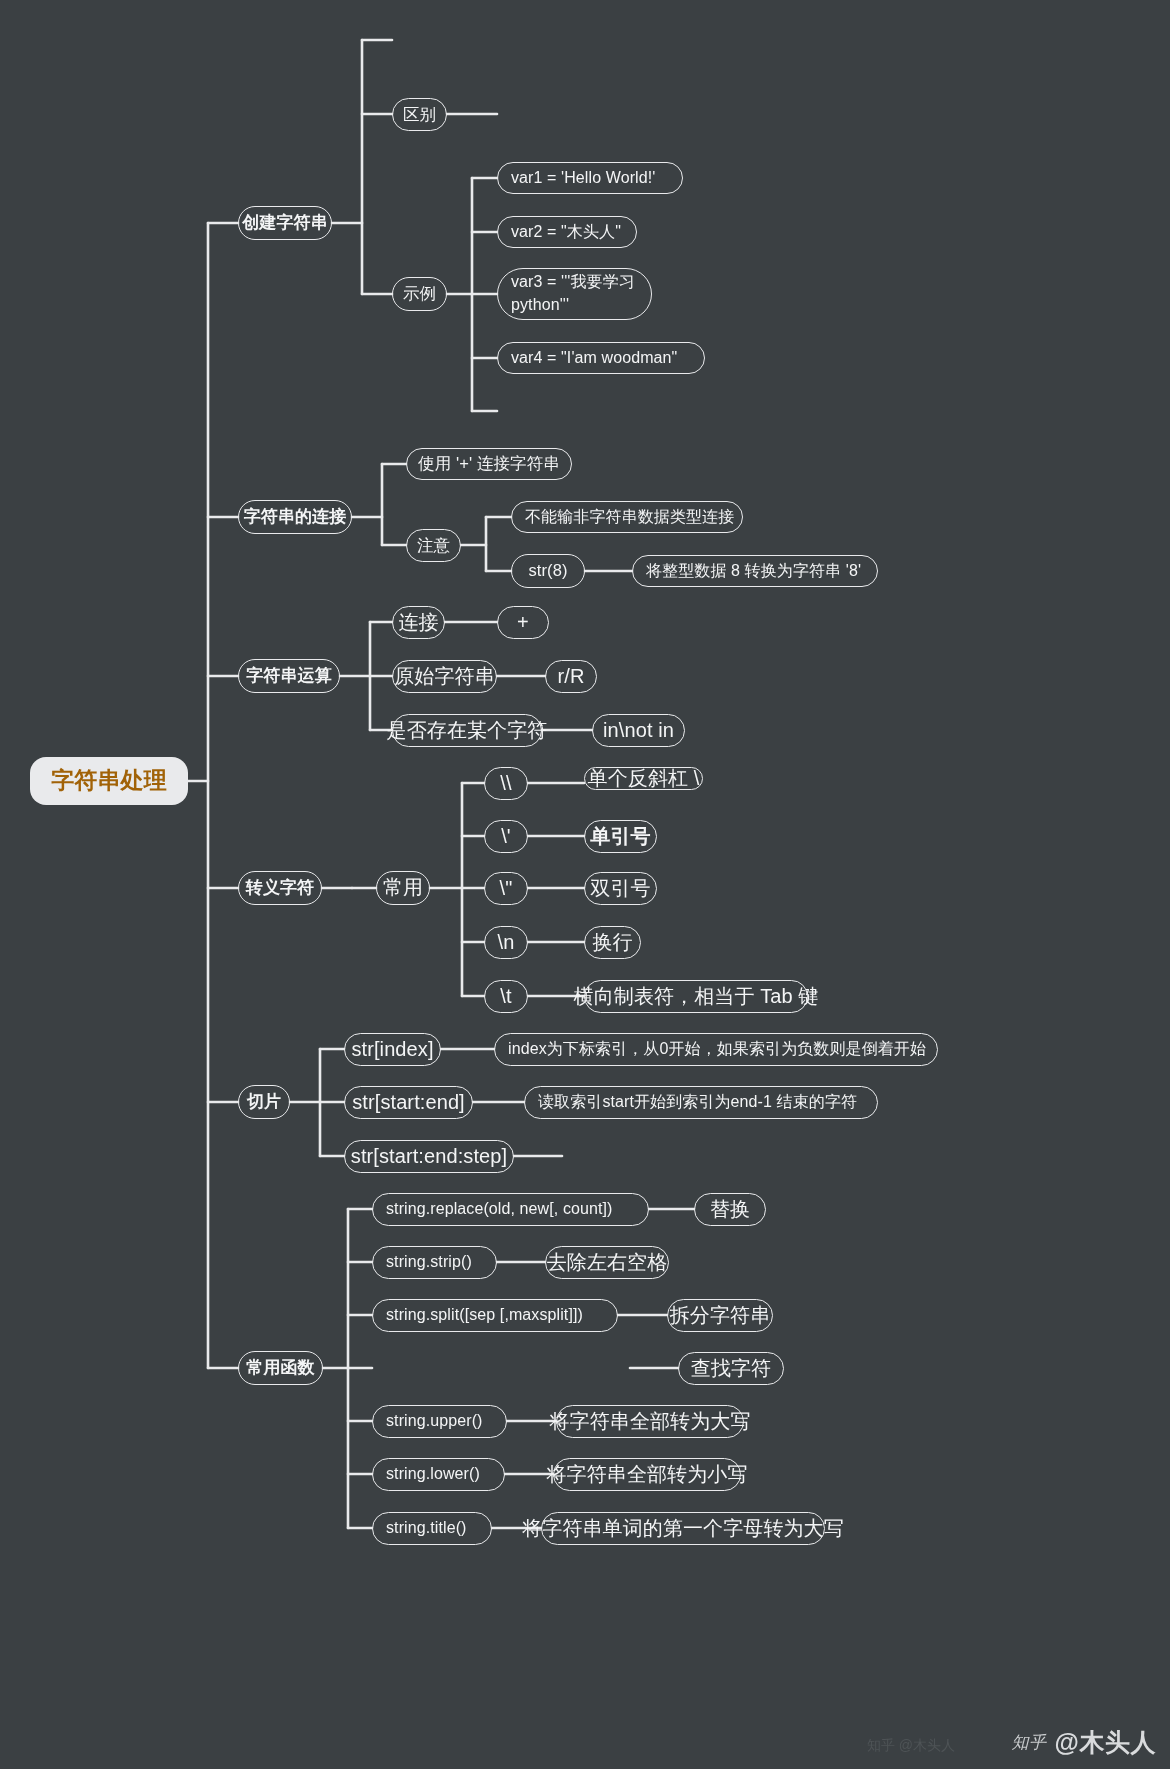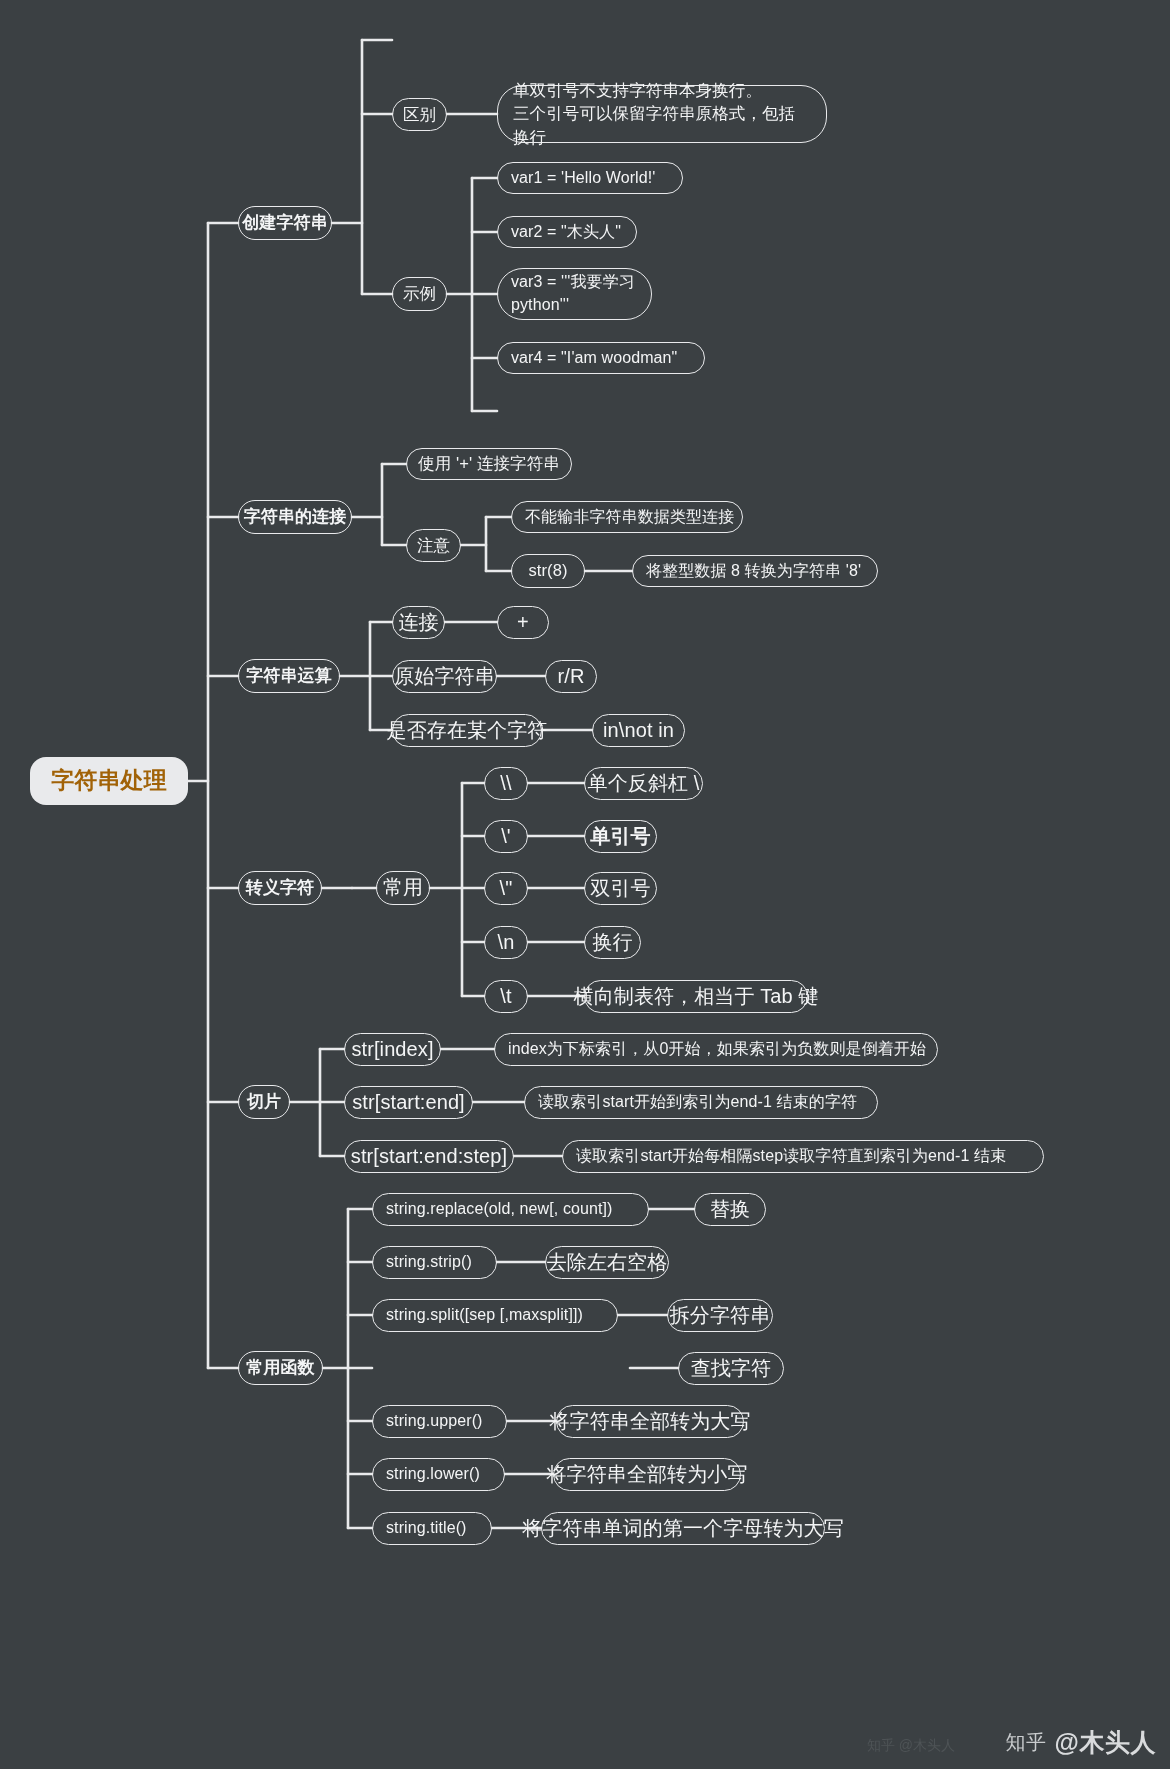--- a/index.html
+++ b/index.html
@@ -58,21 +58,21 @@
   .watermark{
     position:absolute;
     right:14px;bottom:10px;
     font-size:25px;
     color:#d9dbdd;
     font-weight:bold;
     letter-spacing:.5px;
     display:flex;align-items:center;gap:8px;
   }
   .zhihu-mark{
-    font-size:20px;color:#c9ccce;font-weight:normal;
+    font-size:17px;color:#c9ccce;font-weight:normal;font-style:italic;
   }
   .sub-watermark{
     position:absolute;
     right:215px;bottom:14px;
     font-size:14px;color:#4e5356;
   }
 </style>
 </head>
 <body>
 
@@ -171,22 +171,20 @@
   </g>
 </svg>
 
 <div class="node center" style="left:30px;top:757px;width:158px;height:48px;"><span>字符串处理</span></div>
 
 <div class="node branch" style="left:238px;top:206px;width:94px;height:34px;"><span>创建字符串</span></div>
 
 
 <div class="node sub" style="left:392px;top:98px;width:55px;height:33px;"><span>区别</span></div>
 
-<div class="node multi" style="left:497px;top:85px;width:330px;height:58px;padding:0 15px;"><span>单双引号不支持字符串本身换行。
-三个引号可以保留字符串原格式，包括换行</span></div>
 
 <div class="node sub" style="left:392px;top:277px;width:55px;height:34px;"><span>示例</span></div>
 
 <div class="node leaf" style="left:497px;top:162px;width:186px;height:32px;"><span>var1 = 'Hello World!'</span></div>
 <div class="node leaf" style="left:497px;top:216px;width:140px;height:32px;"><span>var2 = "木头人"</span></div>
 <div class="node leaf multi" style="left:497px;top:268px;width:155px;height:52px;"><span>var3 = '''我要学习
 python'''</span></div>
 <div class="node leaf" style="left:497px;top:342px;width:208px;height:32px;"><span>var4 = "I'am woodman"</span></div>
 
 <div class="node branch" style="left:238px;top:500px;width:114px;height:34px;"><span>字符串的连接</span></div>
@@ -203,21 +201,21 @@
 <div class="node tiny" style="left:497px;top:606px;width:52px;height:33px;"><span>+</span></div>
 <div class="node tiny" style="left:392px;top:660px;width:105px;height:33px;"><span>原始字符串</span></div>
 <div class="node tiny" style="left:545px;top:660px;width:52px;height:33px;"><span>r/R</span></div>
 <div class="node tiny" style="left:392px;top:714px;width:150px;height:33px;"><span>是否存在某个字符</span></div>
 <div class="node tiny" style="left:592px;top:714px;width:93px;height:33px;"><span>in\not in</span></div>
 
 <div class="node branch" style="left:238px;top:871px;width:84px;height:34px;"><span>转义字符</span></div>
 <div class="node tiny" style="left:376px;top:871px;width:54px;height:34px;"><span>常用</span></div>
 
 <div class="node tiny" style="left:484px;top:767px;width:44px;height:33px;"><span>\\</span></div>
-<div class="node tiny" style="left:584px;top:767px;width:119px;height:33px;"><span>单个反斜杠 \</span></div>
+<div class="node tiny" style="left:584px;top:767px;width:119px;height:23px;"><span>单个反斜杠 \</span></div>
 
 <div class="node tiny" style="left:484px;top:820px;width:44px;height:33px;"><span>\'</span></div>
 <div class="node tiny" style="left:584px;top:820px;width:73px;height:33px;font-weight:bold;"><span>单引号</span></div>
 
 <div class="node tiny" style="left:484px;top:872px;width:44px;height:33px;"><span>\"</span></div>
 <div class="node tiny" style="left:584px;top:872px;width:73px;height:33px;"><span>双引号</span></div>
 
 <div class="node tiny" style="left:484px;top:926px;width:44px;height:33px;"><span>\n</span></div>
 <div class="node tiny" style="left:584px;top:926px;width:57px;height:33px;"><span>换行</span></div>
 
@@ -226,21 +224,20 @@
 
 <div class="node branch" style="left:238px;top:1085px;width:52px;height:34px;"><span>切片</span></div>
 
 <div class="node tiny" style="left:344px;top:1033px;width:97px;height:33px;"><span>str[index]</span></div>
 <div class="node leaf" style="left:494px;top:1033px;width:444px;height:33px;"><span>index为下标索引，从0开始，如果索引为负数则是倒着开始</span></div>
 
 <div class="node tiny" style="left:344px;top:1086px;width:129px;height:33px;"><span>str[start:end]</span></div>
 <div class="node leaf" style="left:524px;top:1086px;width:354px;height:33px;"><span>读取索引start开始到索引为end-1 结束的字符</span></div>
 
 <div class="node tiny" style="left:344px;top:1140px;width:170px;height:33px;"><span>str[start:end:step]</span></div>
-<div class="node leaf" style="left:562px;top:1140px;width:482px;height:33px;"><span>读取索引start开始每相隔step读取字符直到索引为end-1 结束</span></div>
 
 <div class="node branch" style="left:238px;top:1351px;width:85px;height:34px;"><span>常用函数</span></div>
 
 <div class="node leaf" style="left:372px;top:1193px;width:277px;height:33px;"><span>string.replace(old, new[, count])</span></div>
 <div class="node tiny" style="left:694px;top:1193px;width:72px;height:33px;"><span>替换</span></div>
 
 <div class="node leaf" style="left:372px;top:1246px;width:125px;height:33px;"><span>string.strip()</span></div>
 <div class="node tiny" style="left:545px;top:1246px;width:124px;height:33px;"><span>去除左右空格</span></div>
 
 <div class="node leaf" style="left:372px;top:1299px;width:246px;height:33px;"><span>string.split([sep [,maxsplit]])</span></div>

